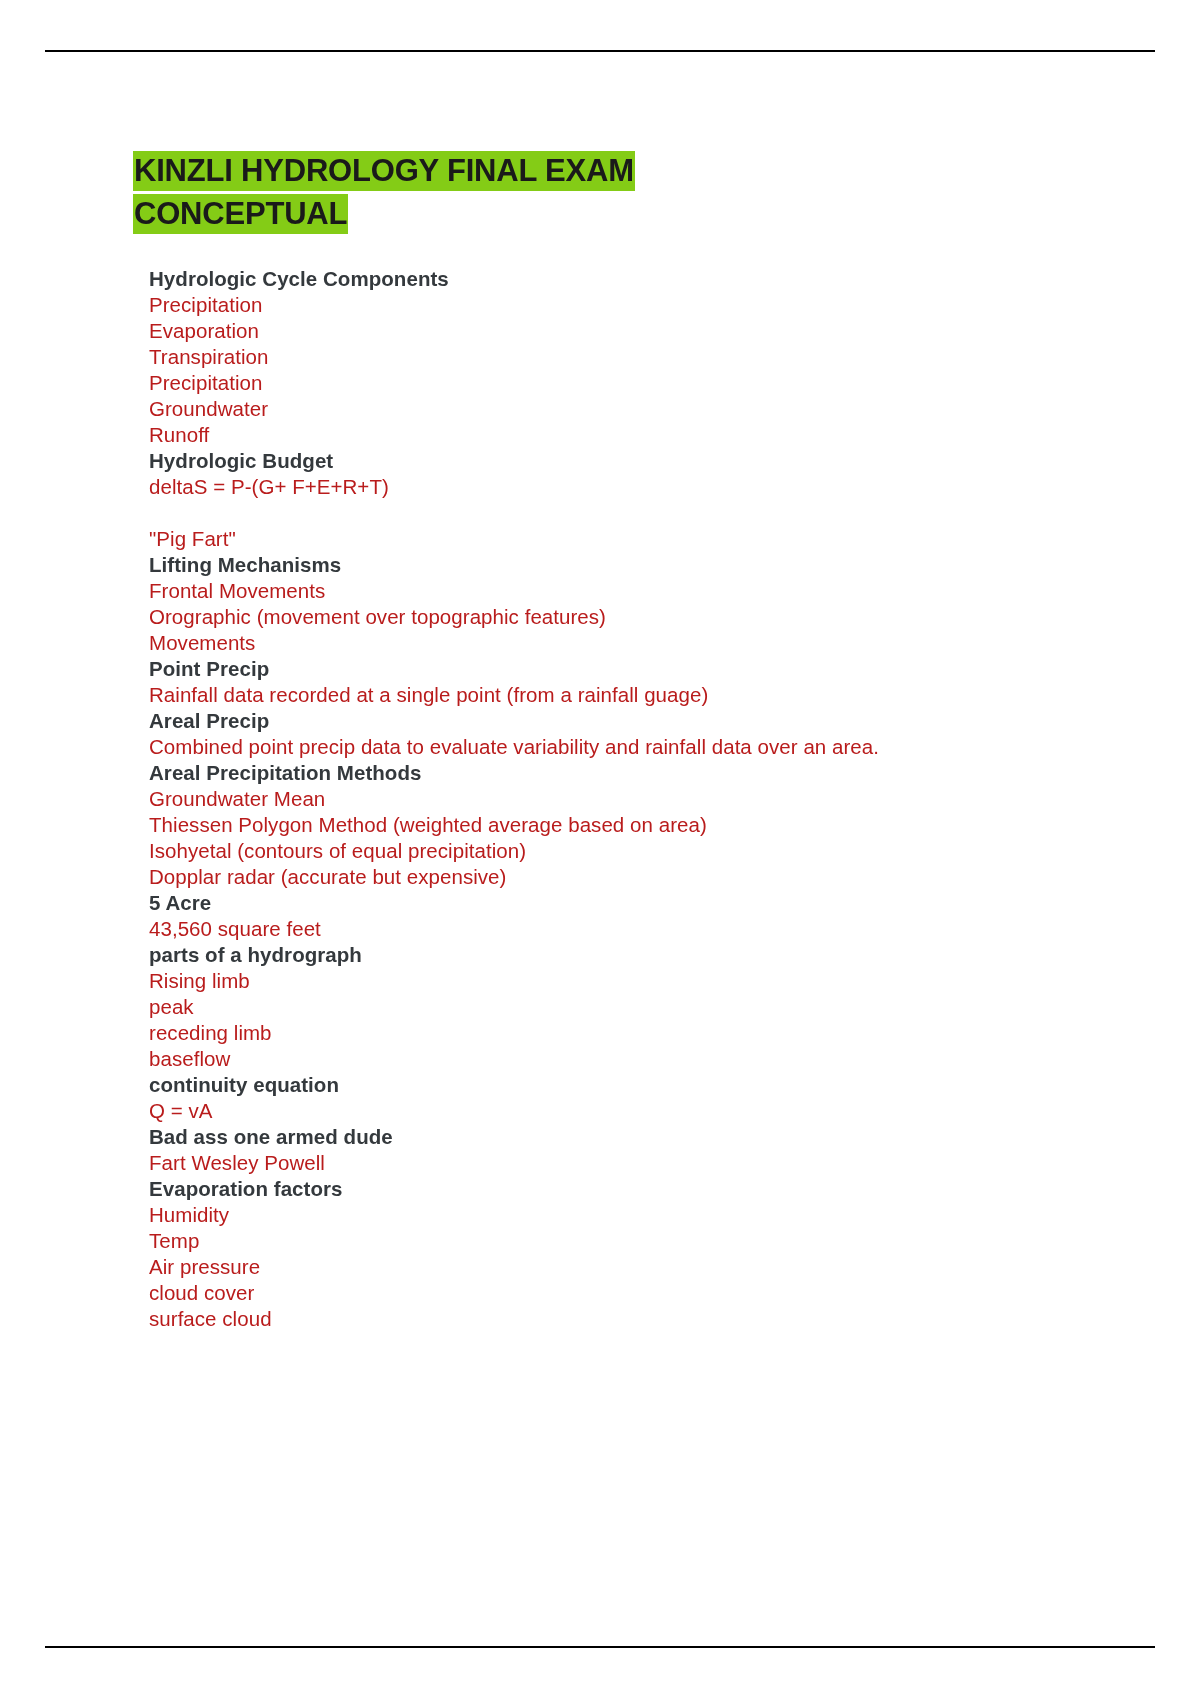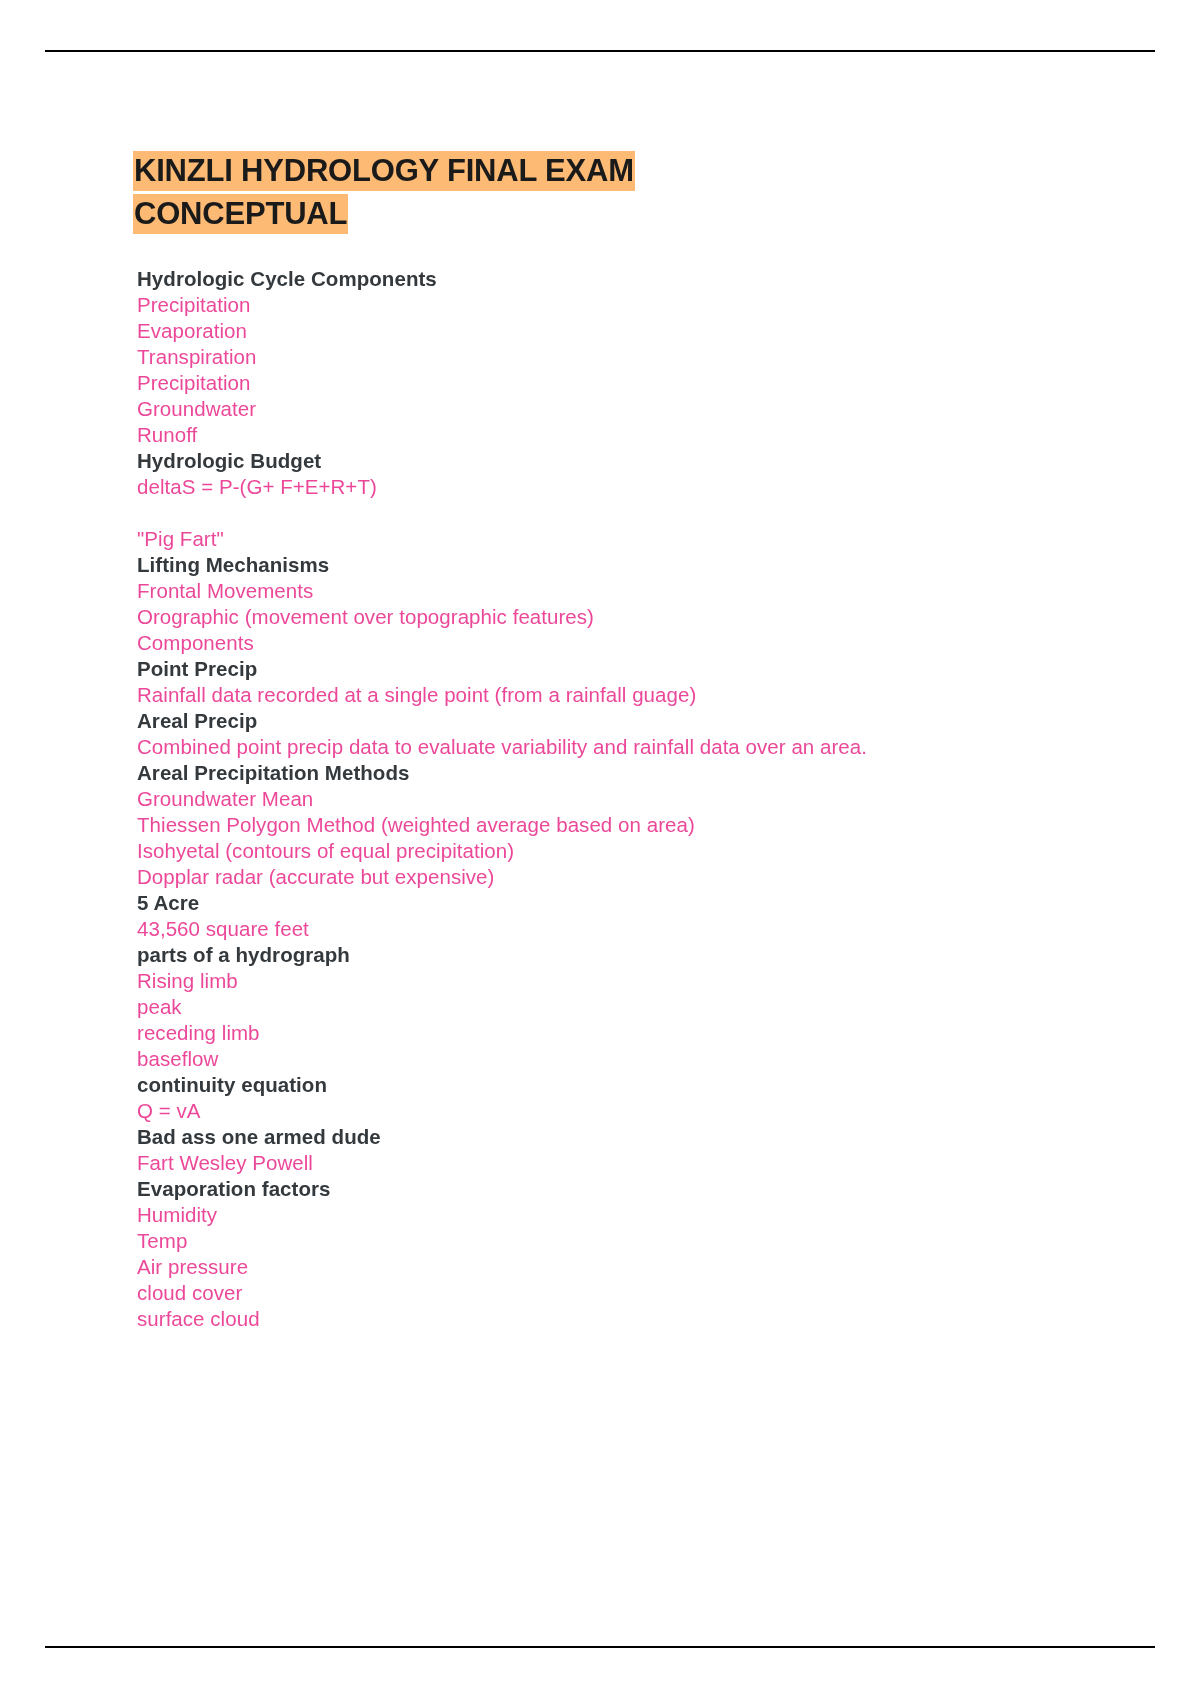--- a/index.html
+++ b/index.html
@@ -47,33 +47,33 @@
     margin: 0 0 30px 0;
     padding: 0;
     font-size: 31px;
     font-weight: bold;
     line-height: 1.38;
     color: #1a1a1a;
     letter-spacing: -0.2px;
     max-width: 640px;
   }
   .doc-title .hl {
-    background: #fdba74;
+    background: #84cc16;
     box-decoration-break: clone;
     -webkit-box-decoration-break: clone;
     padding: 2px 1px 3px 1px;
   }
   .entries {
-    margin: 4px;
+    margin: 16px;
     padding: 0;
   }
   .line {
     font-size: 20.5px;
     line-height: 26px;
-    color: #ec4899;
+    color: #b91c1c;
     white-space: pre-wrap;
     letter-spacing: 0.05px;
   }
   .line.term {
     font-weight: bold;
     color: #34393d;
   }
   .line.spacer {
     height: 26px;
   }
@@ -97,21 +97,21 @@
         <div class="line definition">Precipitation</div>
         <div class="line definition">Groundwater</div>
         <div class="line definition">Runoff</div>
         <div class="line term">Hydrologic Budget</div>
         <div class="line definition">deltaS = P-(G+ F+E+R+T)</div>
         <div class="line spacer"></div>
         <div class="line definition">"Pig Fart"</div>
         <div class="line term">Lifting Mechanisms</div>
         <div class="line definition">Frontal Movements</div>
         <div class="line definition">Orographic (movement over topographic features)</div>
-        <div class="line definition">Components</div>
+        <div class="line definition">Movements</div>
         <div class="line term">Point Precip</div>
         <div class="line definition">Rainfall data recorded at a single point (from a rainfall guage)</div>
         <div class="line term">Areal Precip</div>
         <div class="line definition">Combined point precip data to evaluate variability and rainfall data over an area.</div>
         <div class="line term">Areal Precipitation Methods</div>
         <div class="line definition">Groundwater Mean</div>
         <div class="line definition">Thiessen Polygon Method (weighted average based on area)</div>
         <div class="line definition">Isohyetal (contours of equal precipitation)</div>
         <div class="line definition">Dopplar radar (accurate but expensive)</div>
         <div class="line term">5 Acre</div>

